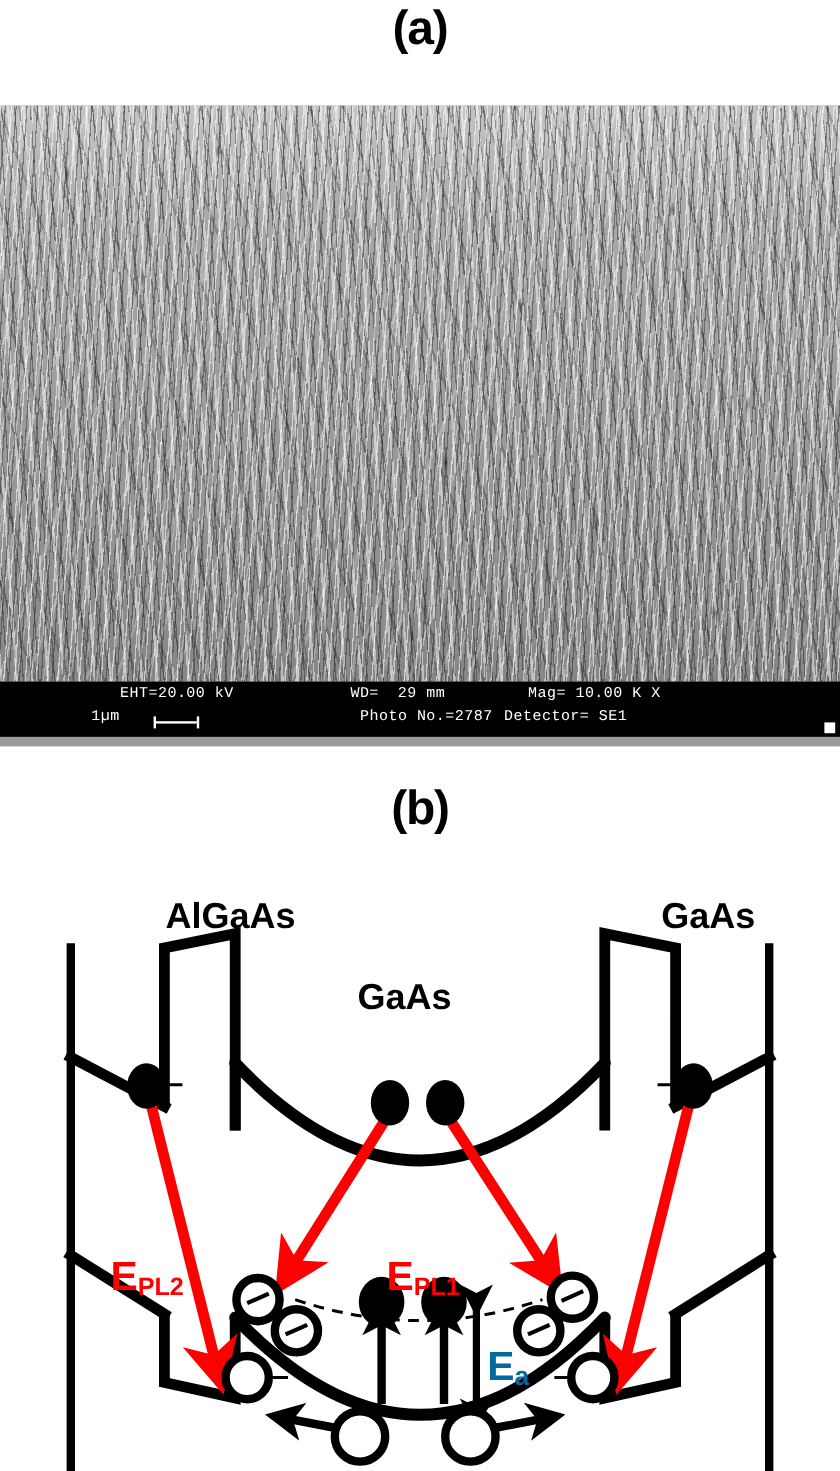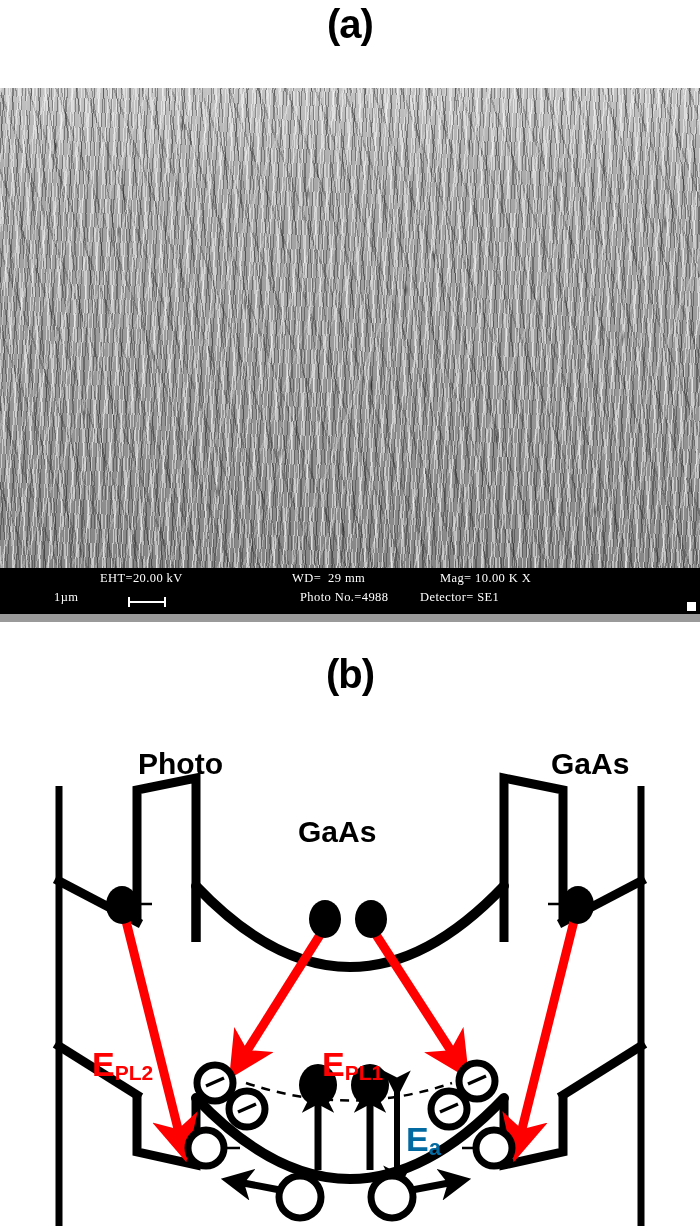--- a/index.html
+++ b/index.html
@@ -66,26 +66,26 @@
       radial-gradient(ellipse 3px 12px at 95% 28%, rgba(0,0,0,.5), rgba(0,0,0,0) 70%),
       radial-gradient(ellipse 3px 11px at 22% 56%, rgba(0,0,0,.45), rgba(0,0,0,0) 70%),
       radial-gradient(ellipse 4px 9px at 58% 42%, rgba(0,0,0,.45), rgba(0,0,0,0) 70%),
       radial-gradient(ellipse 3px 14px at 76% 60%, rgba(0,0,0,.45), rgba(0,0,0,0) 70%),
       radial-gradient(ellipse 3px 10px at 40% 76%, rgba(0,0,0,.45), rgba(0,0,0,0) 70%);
     opacity:.85;
   }
   #sem-infobar{
     position:absolute;left:0;top:480px;width:700px;height:46px;
     background:#000;color:#fff;
-    font-family:Liberation Serif, serif;
+    font-family:Liberation Mono, monospace;
     font-size:12.5px;
   }
   .info-cell{position:absolute;white-space:pre;letter-spacing:.4px;}
   #info-eht   {left:100px;top:3px;}
-  #info-scale {left:54px; top:22px;}
+  #info-scale {left:76px; top:22px;}
   #info-wd    {left:276px;top:3px;margin-left:16px;}
   #info-photo {left:300px;top:22px;}
   #info-mag   {left:440px;top:3px;}
   #info-det   {left:420px;top:22px;}
   #scalebar{
     position:absolute;left:128px;top:29px;width:34px;height:10px;
     border-left:2px solid #fff;border-right:2px solid #fff;
   }
   #scalebar:after{
     content:"";position:absolute;left:0;top:4px;width:34px;height:2px;background:#fff;
@@ -125,21 +125,21 @@
 <div id="sem-figure">
   <div id="sem-texture"></div>
   <div id="sem-speckle"></div>
 
   <div id="sem-infobar">
     <span class="info-cell" id="info-eht">EHT=20.00 kV</span>
     <span class="info-cell" id="info-wd">WD=  29 mm</span>
     <span class="info-cell" id="info-mag">Mag= 10.00 K X</span>
     <span class="info-cell" id="info-scale">1µm</span>
     <span id="scalebar"></span>
-    <span class="info-cell" id="info-photo">Photo No.=4988</span>
+    <span class="info-cell" id="info-photo">Photo No.=2787</span>
     <span class="info-cell" id="info-det">Detector= SE1</span>
     <span id="sem-corner-mark"></span>
   </div>
 </div>
 
 <div class="panel-title" id="title-b">(b)</div>
 
 <div id="band-diagram">
 
   <svg width="700" height="526" viewBox="0 0 700 526">
@@ -221,21 +221,21 @@
     <line x1="370" y1="470" x2="370" y2="398" stroke="#000" stroke-width="7" marker-end="url(#blkhead)"></line>
 
     <line x1="397" y1="383" x2="397" y2="478" stroke="#000" stroke-width="6" marker-start="url(#blkhead)" marker-end="url(#blkhead)"></line>
 
     <circle cx="300" cy="497" r="21" fill="#fff" stroke="#000" stroke-width="7"></circle>
     <circle cx="392" cy="497" r="21" fill="#fff" stroke="#000" stroke-width="7"></circle>
     <line x1="280" y1="490" x2="238" y2="482" stroke="#000" stroke-width="7" marker-end="url(#blkhead)"></line>
     <line x1="412" y1="490" x2="454" y2="482" stroke="#000" stroke-width="7" marker-end="url(#blkhead)"></line>
   </svg>
 
-  <div class="bd-label" id="lbl-algaas">Photo</div>
+  <div class="bd-label" id="lbl-algaas">AlGaAs</div>
   <div class="bd-label" id="lbl-gaas-mid">GaAs</div>
   <div class="bd-label" id="lbl-gaas-right">GaAs</div>
 
   <div class="energy-label" id="lbl-epl2"><span>E</span><sub>PL2</sub></div>
 
   <div class="energy-label" id="lbl-epl1"><span>E</span><sub>PL1</sub></div>
 
   <div id="lbl-ea"><span>E</span><sub>a</sub></div>
 </div>
 

